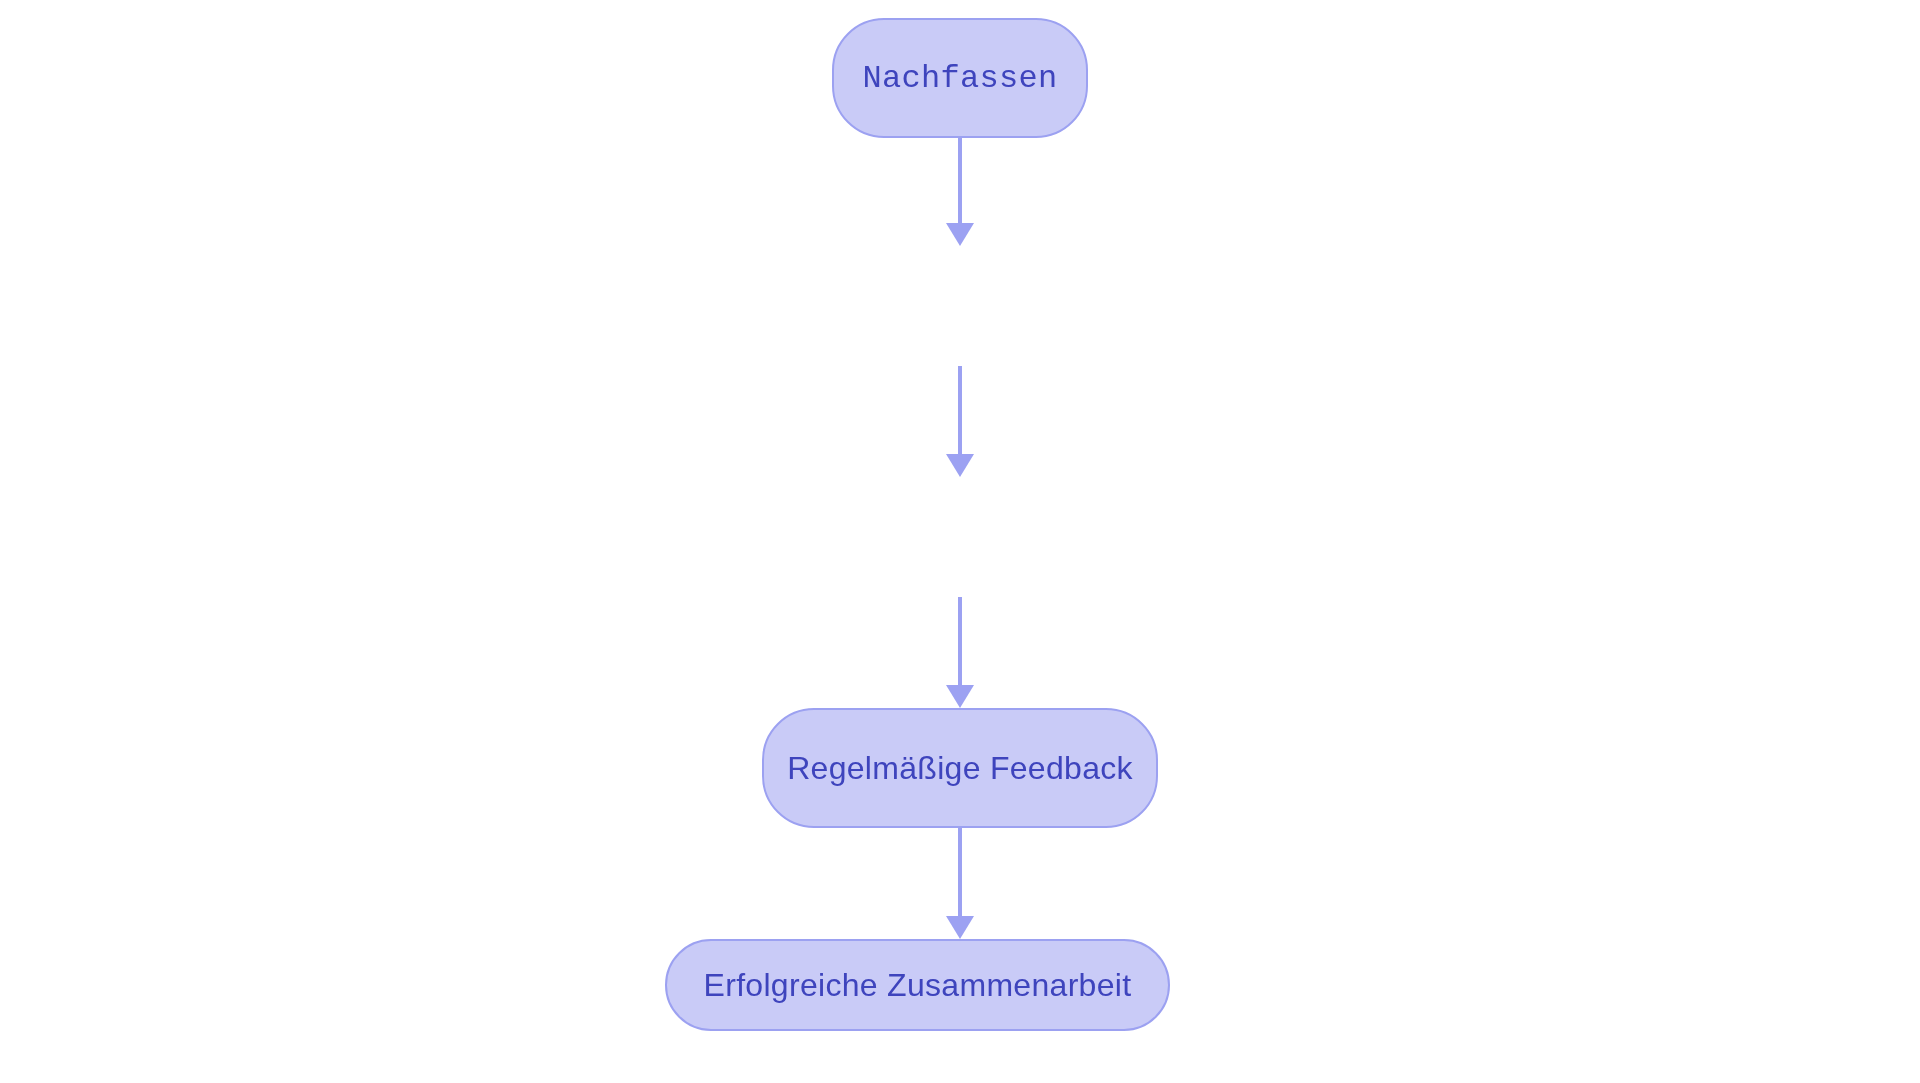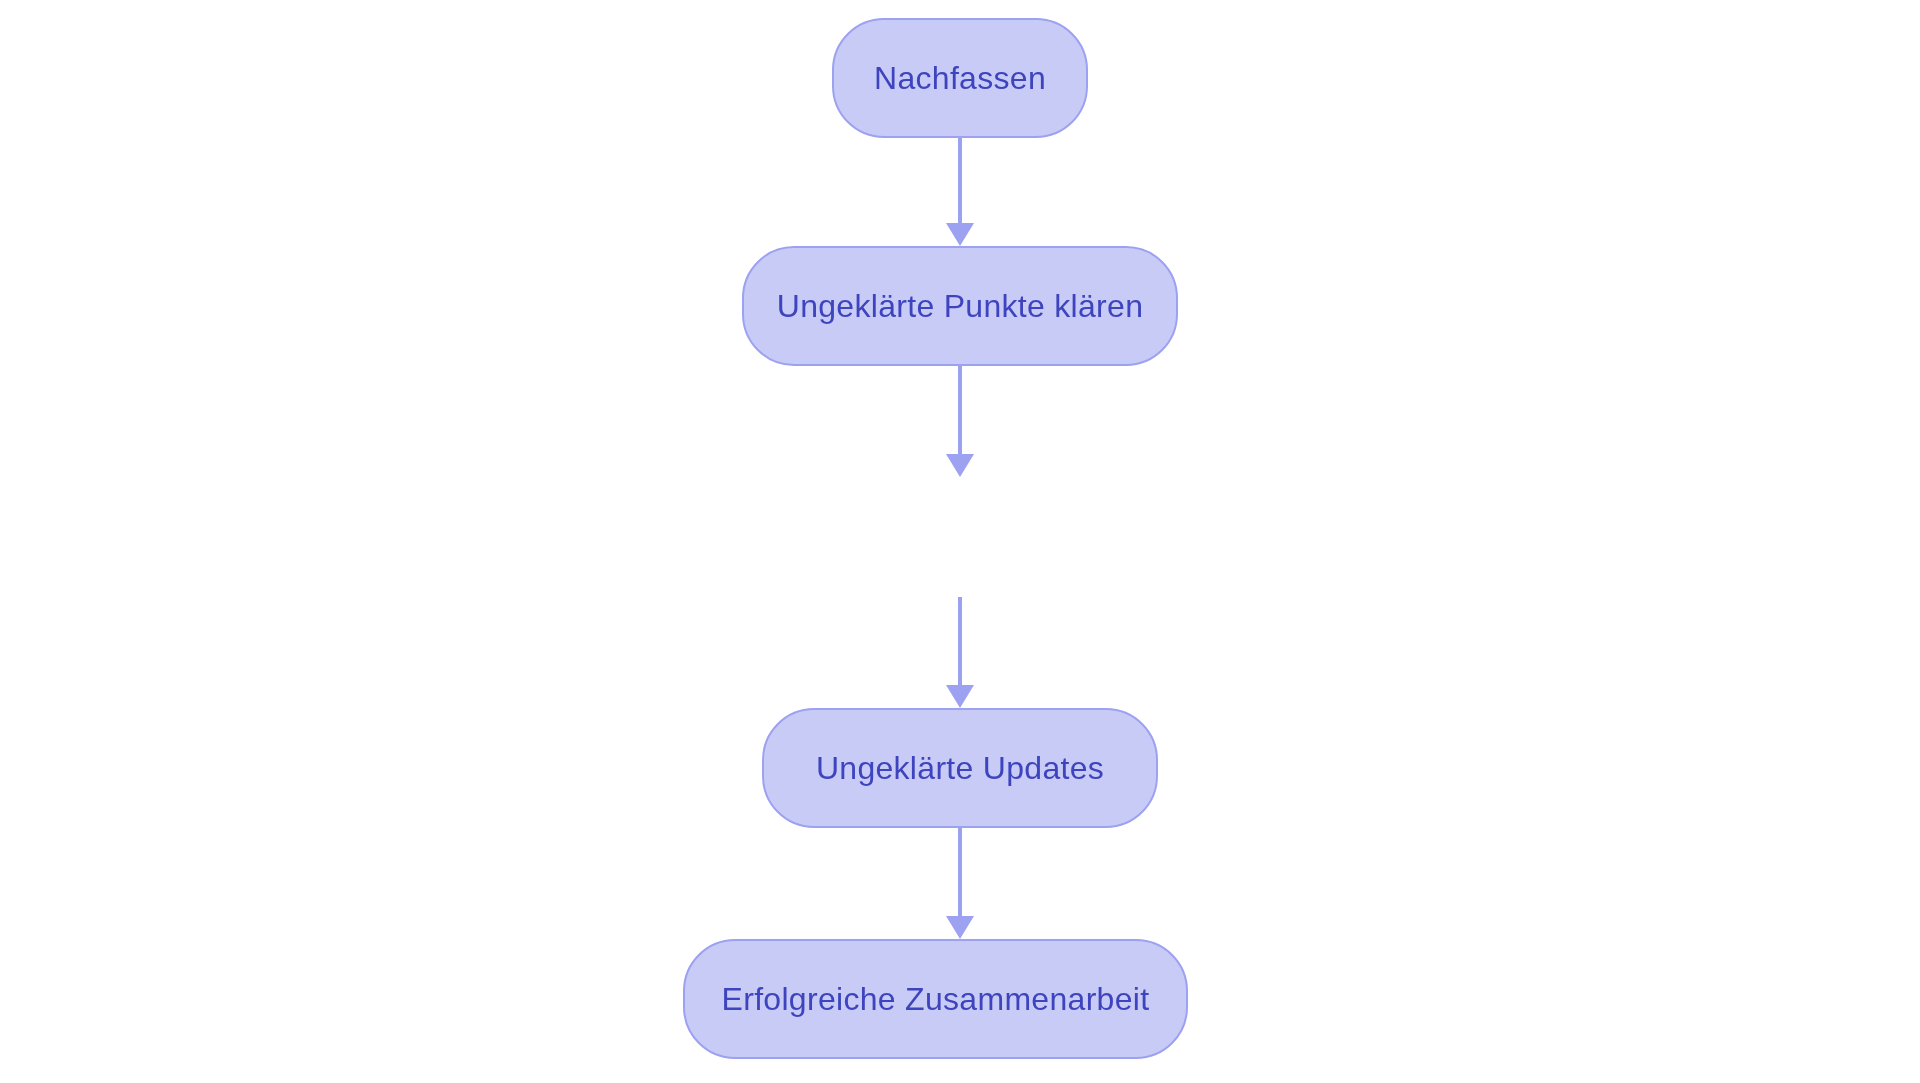--- a/index.html
+++ b/index.html
@@ -31,25 +31,25 @@
     background: var(--node-fill);
     border: 2px solid var(--node-border);
     border-radius: 52px;
     color: var(--node-text);
     font-size: 32px;
     letter-spacing: 0.3px;
     white-space: nowrap;
     text-align: center;
   }
   
-  .node-0 { left: 832px;   top: 18px;  width: 256px; height: 120px; }
+  .node-0 { left: 832px;   top: 18px;  width: 256px; height: 120px; font-family: Liberation Mono, monospace; }
   .node-1 { left: 742px;   top: 246px; width: 436px; height: 120px; }
   .node-2 { left: 801px;   top: 477px; width: 318px; height: 120px; }
   .node-3 { left: 762px;   top: 708px; width: 396px; height: 120px; }
-  .node-4 { left: 683px;   top: 939px; width: 505px; height: 120px; }
+  .node-4 { left: 665px;   top: 939px; width: 505px; height: 92px; }
 
   .edge {
     position: absolute;
     left: 946px;          
     width: 28px;
     display: flex;
     flex-direction: column;
     align-items: center;
   }
   .edge-0 { top: 138px; height: 108px; }
@@ -77,37 +77,34 @@
 
   <div class="flow-node node-0">
     <span>Nachfassen</span>
   </div>
 
   <div class="edge edge-0">
     <div class="edge-line"></div>
     <div class="edge-head"></div>
   </div>
 
-  <div class="flow-node node-1">
-    <span>Ungeklärte Punkte klären</span>
-  </div>
 
   <div class="edge edge-1">
     <div class="edge-line"></div>
     <div class="edge-head"></div>
   </div>
 
 
   <div class="edge edge-2">
     <div class="edge-line"></div>
     <div class="edge-head"></div>
   </div>
 
   <div class="flow-node node-3">
-    <span>Ungeklärte Updates</span>
+    <span>Regelmäßige Feedback</span>
   </div>
 
   <div class="edge edge-3">
     <div class="edge-line"></div>
     <div class="edge-head"></div>
   </div>
 
   <div class="flow-node node-4">
     <span>Erfolgreiche Zusammenarbeit</span>
   </div>

